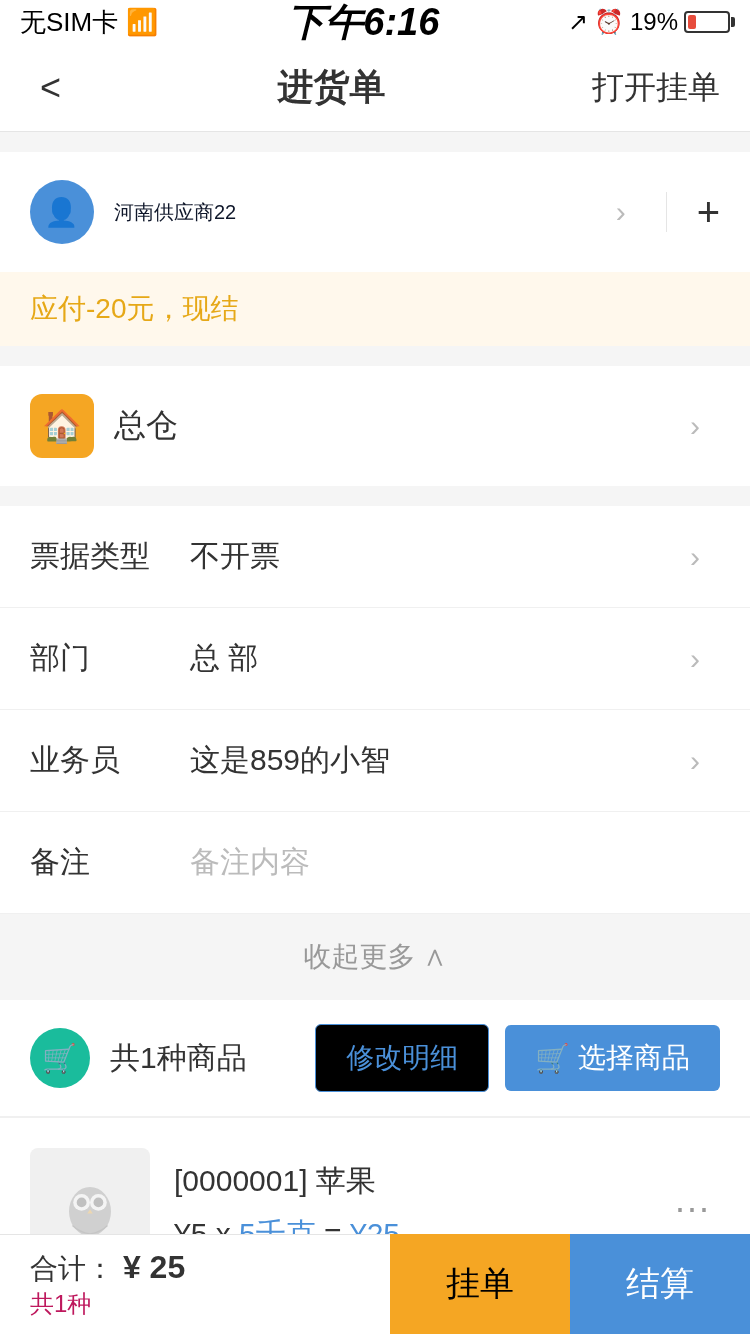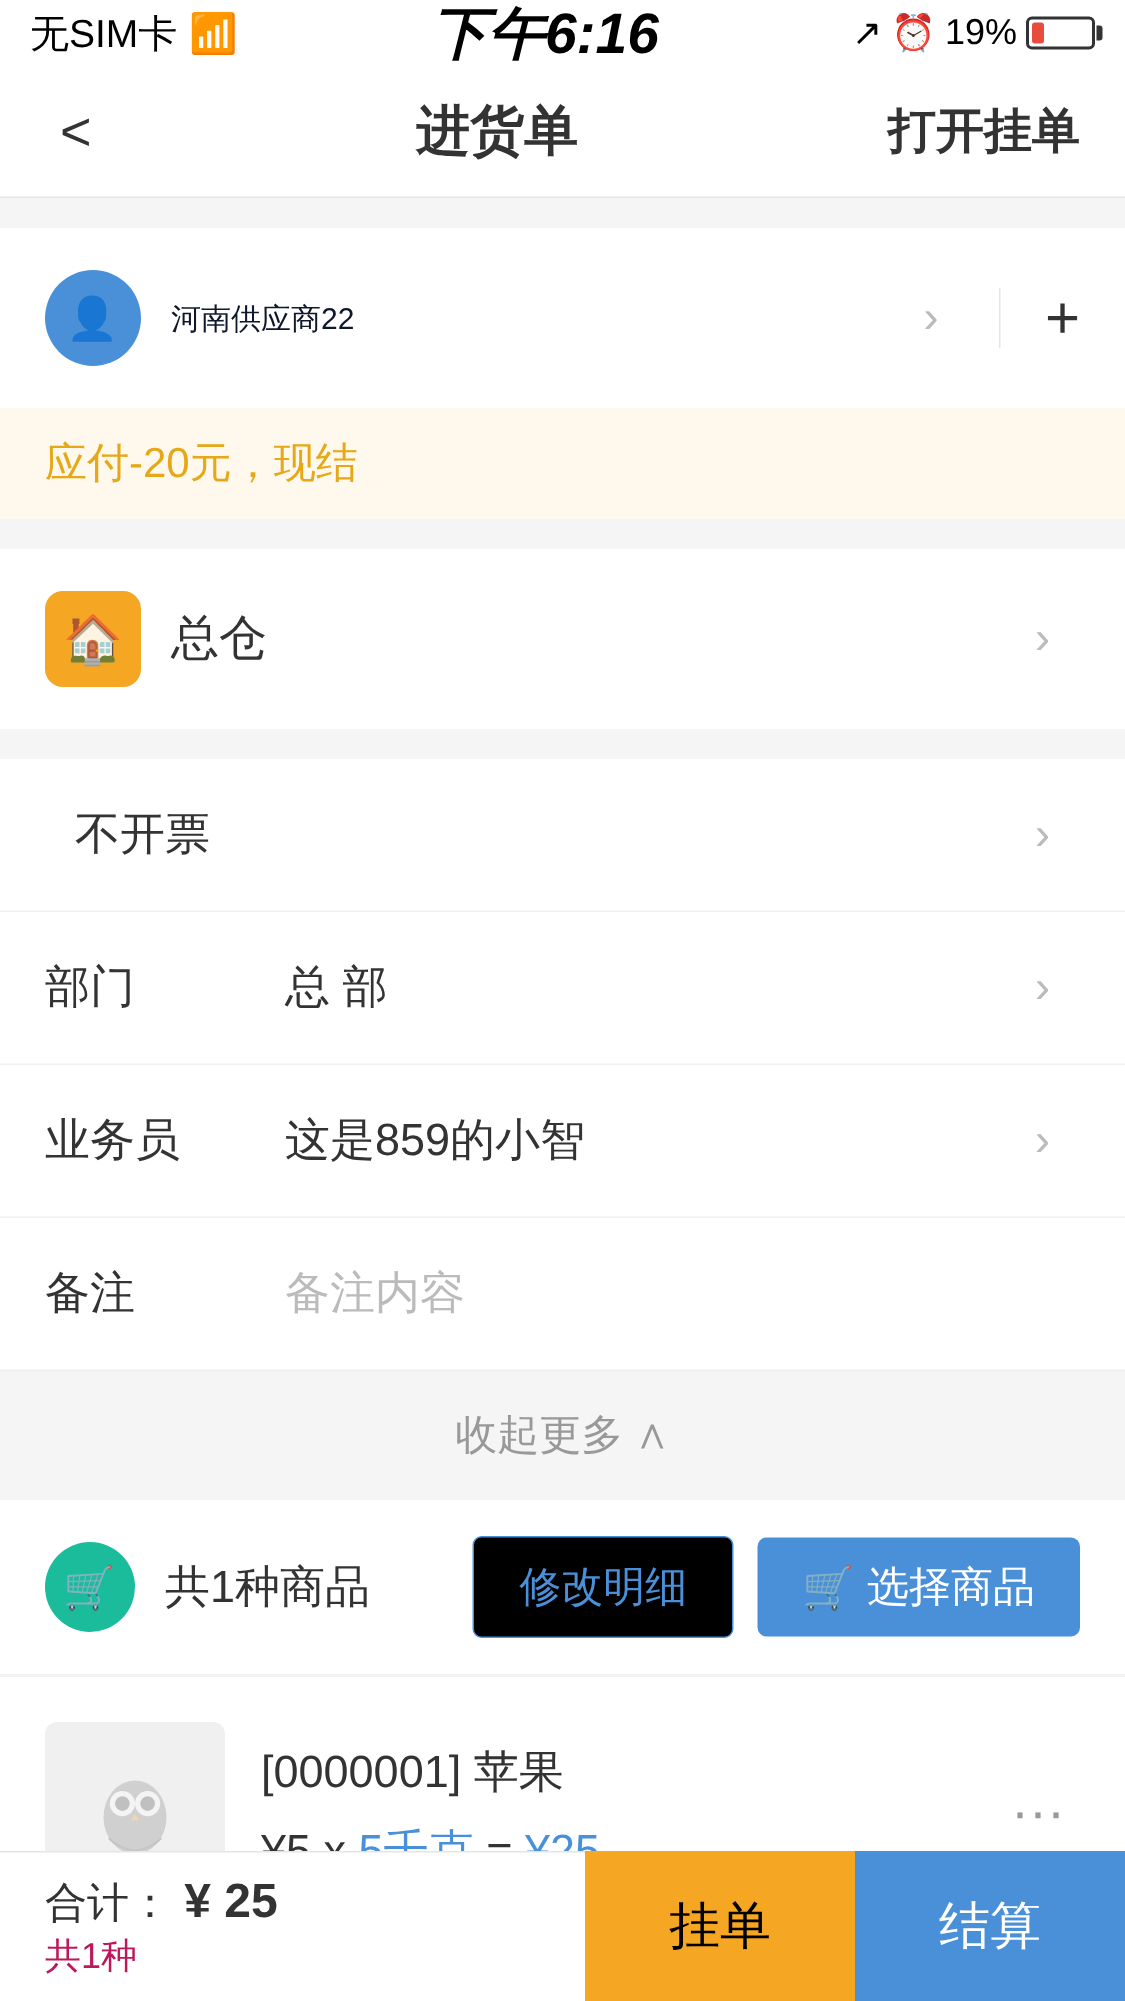--- a/index.html
+++ b/index.html
@@ -47,21 +47,21 @@
       padding: 0 30px;
       border-bottom: 1px solid #e5e5e5;
     }
     .nav-back {
       font-size: 36px;
       color: #333;
       cursor: pointer;
       padding: 10px;
     }
     .nav-title { font-size: 36px; font-weight: 700; color: #333; }
-    .nav-action { font-size: 32px; color: #333; font-weight: bold; }
+    .nav-action { font-size: 32px; color: #333; }
 
     
     .section-divider { height: 20px; background: #f5f5f5; }
 
     
     .card-section {
       background: #fff;
       margin-bottom: 0;
     }
 
@@ -277,20 +277,21 @@
   </div>
   <div class="warehouse-name">总仓</div>
   <span class="chevron">›</span>
 </div>
 
 <div class="section-divider"></div>
 
 <div class="form-section">
 
   <div class="form-row">
+    <div class="form-label">票据类型</div>
     <div class="form-value">不开票</div>
     <span class="chevron">›</span>
   </div>
 
   <div class="form-row">
     <div class="form-label">部门</div>
     <div class="form-value">总 部</div>
     <span class="chevron">›</span>
   </div>
 

